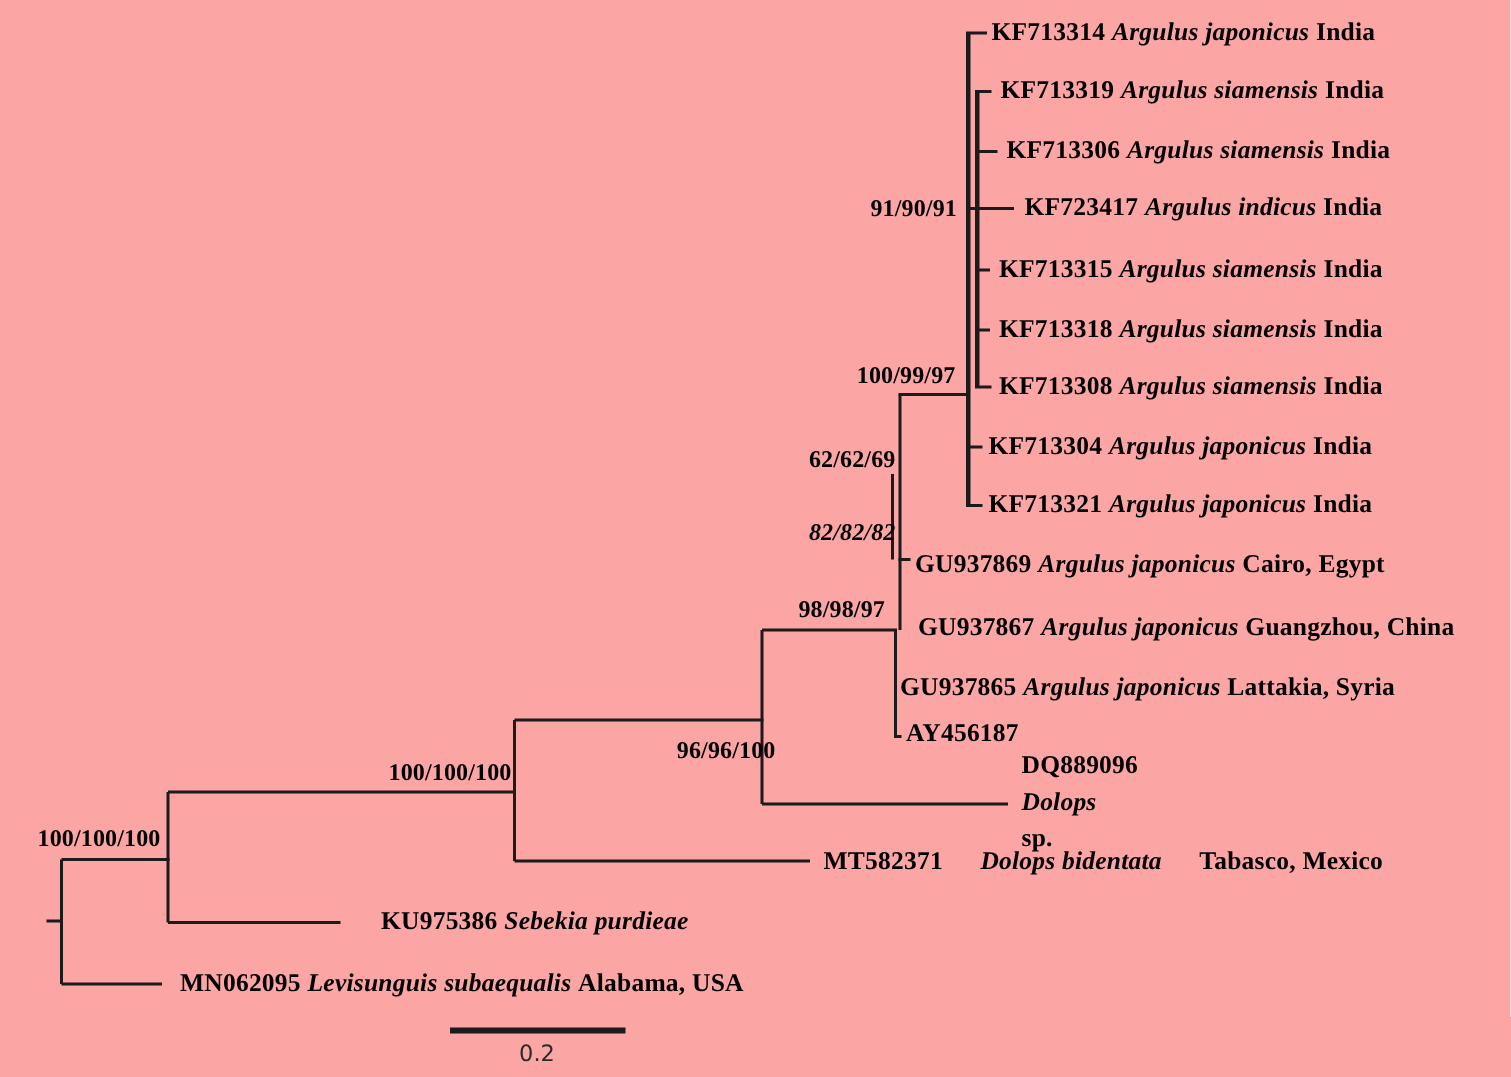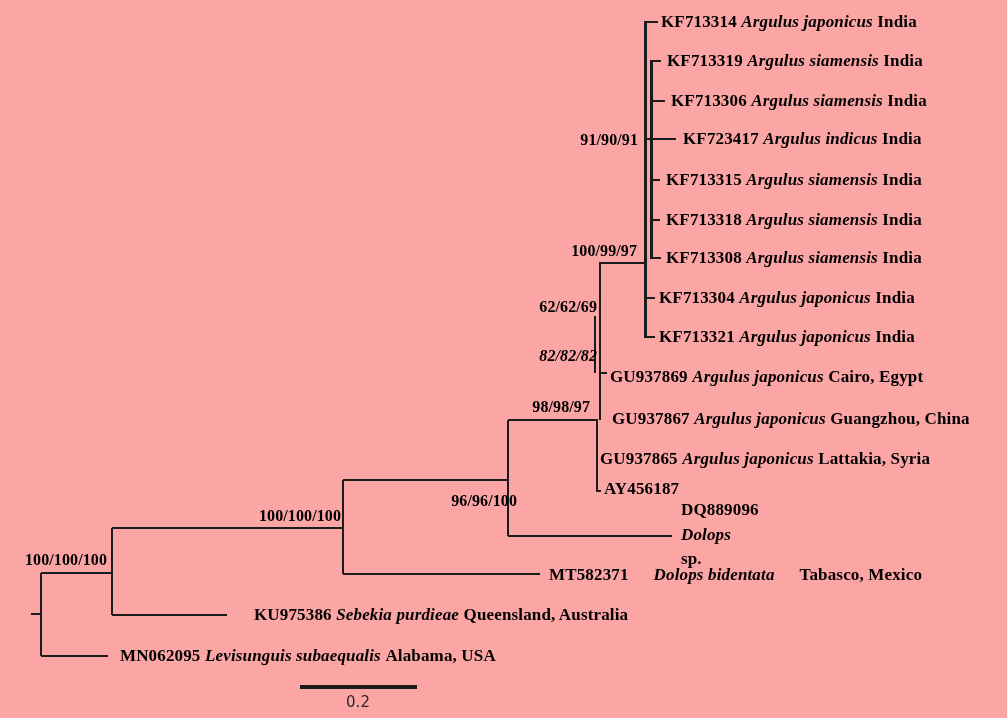--- a/index.html
+++ b/index.html
@@ -131,21 +131,20 @@
       <span>sp.</span>
     </div>
     <div class="tip" style="left: 549px; top: 575px; gap: 25px;">
       <span>MT582371</span>
       <span class="sp">Dolops bidentata</span>
       <span>Tabasco, Mexico</span>
     </div>
     <div class="tip" style="left: 235px; top: 615px; margin-left: 19px;">
       <span>KU975386</span>
       <span class="sp">Sebekia purdieae</span>
-      <span>Queensland, Australia</span>
     </div>
     <div class="tip" style="left: 120px; top: 656px;">
       <span>MN062095</span>
       <span class="sp">Levisunguis subaequalis</span>
       <span>Alabama, USA</span>
     </div>
     <div class="support" style="left: 638px; top: 140px;">91/90/91</div>
     <div class="support" style="left: 637px; top: 251px;">100/99/97</div>
     <div class="support" style="left: 597px; top: 307px;">62/62/69</div>
     <div class="support" style="left: 597px; top: 356px; font-style: italic;">82/82/82</div>

